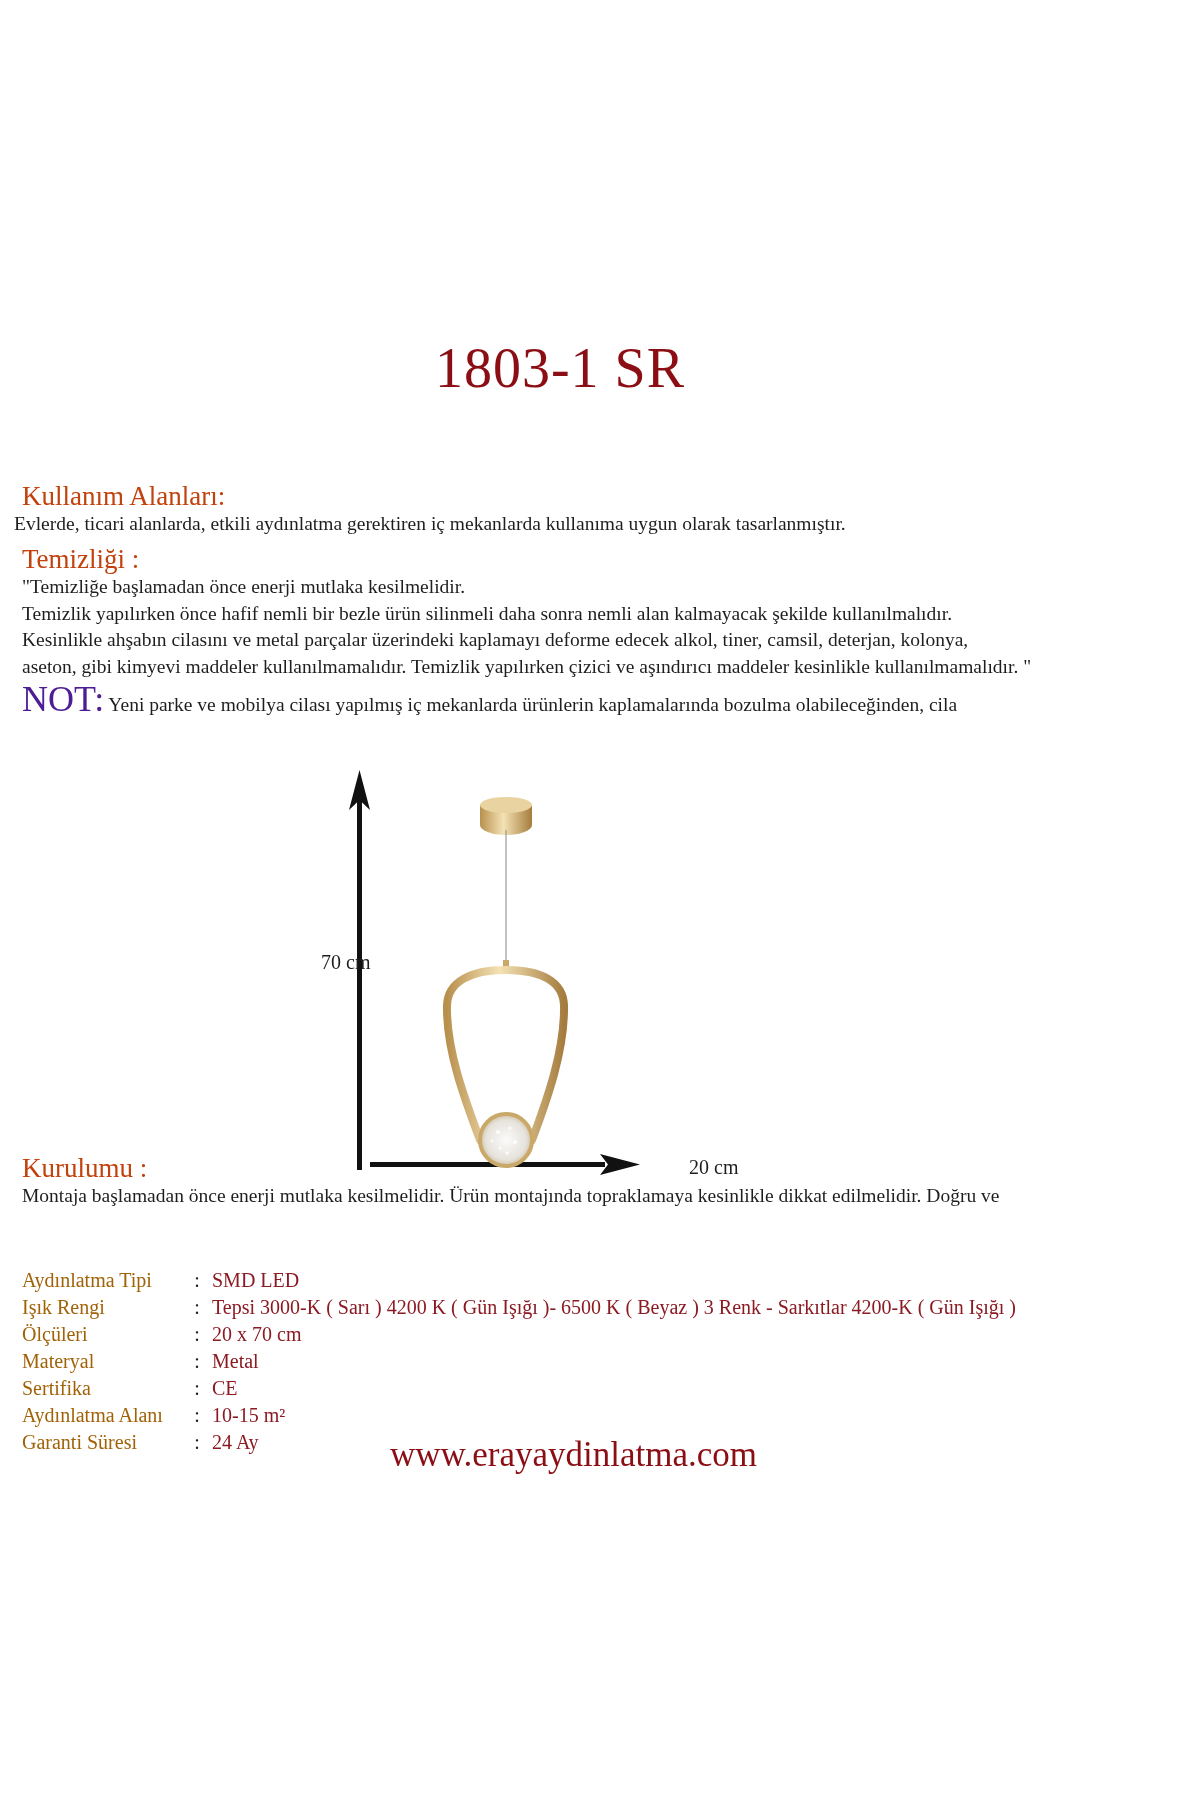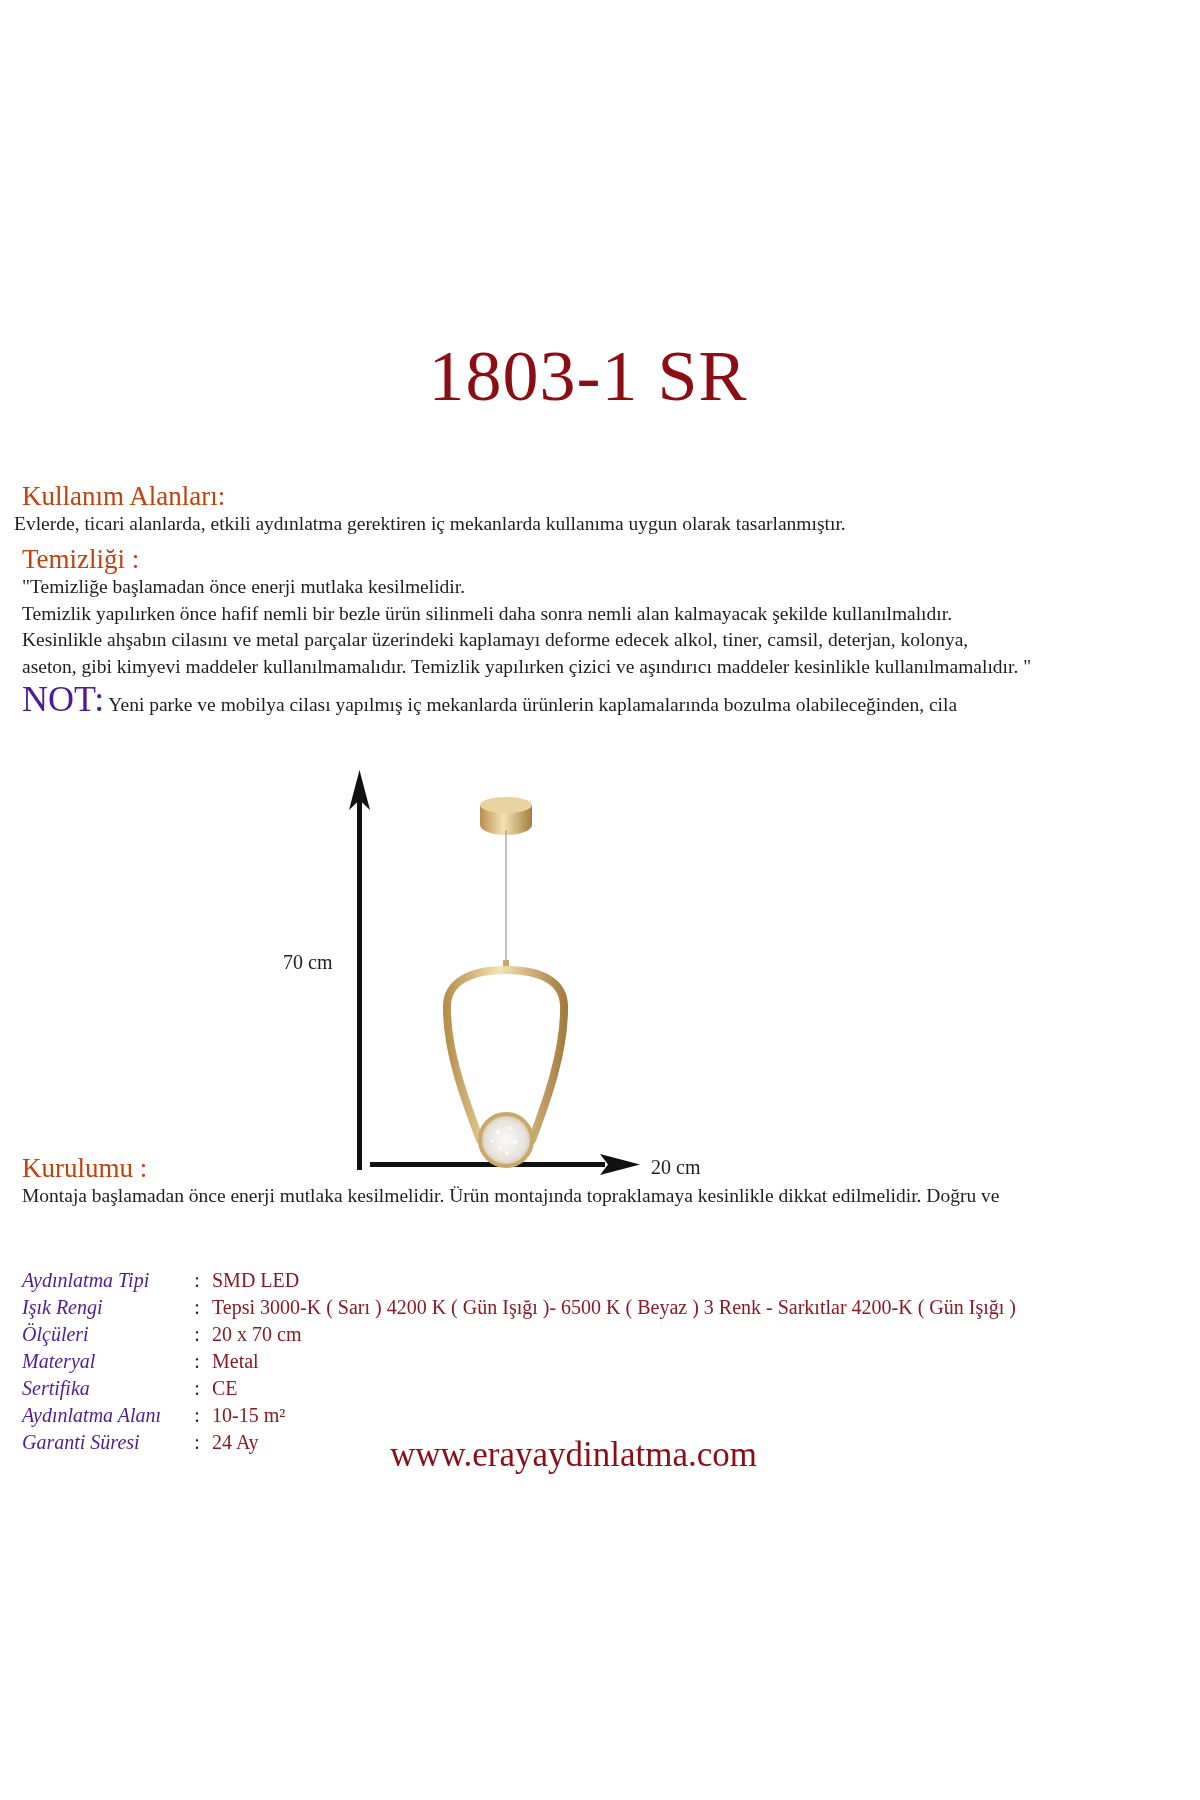--- a/index.html
+++ b/index.html
@@ -1,27 +1,27 @@
 <!DOCTYPE html>
 <html><head>
   <meta charset="utf-8">
   <style>
     html, body { margin: 0; padding: 0; background: #ffffff; }
     body { width: 1200px; height: 1800px; position: relative; overflow: hidden;
            font-family: "Liberation Serif", "DejaVu Serif", serif; color: #1a1a1a; }
     .abs { position: absolute; }
     .model-title { left: 0; width: 1120px; top: 340px; text-align: center;
-                   font-size: 72px; color: #8b0e14; letter-spacing: 1px; line-height: 1; padding-left: 28px; }
+                   font-size: 56px; color: #8b0e14; letter-spacing: 1px; line-height: 1; }
     .section-head { font-weight: normal; color: #c2410c; font-size: 27px; line-height: 1; }
     .body-text { font-size: 19.5px; line-height: 26.5px; color: #1e1e1e; }
     .not-label { font-weight: normal; color: #4c1d95; font-size: 36px; }
-    .dim-label { font-size: 20px; color: #1e1e1e; }
+    .dim-label { font-size: 20px; color: #1e1e1e; margin-left: 38px; }
     .spec-table { left: 22px; top: 1267px; font-size: 20px; line-height: 27px; }
     .spec-row { display: flex; height: 27px; }
-    .spec-label { width: 160px; color: #4c1d95; white-space: nowrap; font-style: italic; }
+    .spec-label { width: 160px; color: #a16207; white-space: nowrap; }
     .spec-colon { width: 30px; text-align: center; color: #1e1e1e; }
     .spec-value { color: #8b1a22; white-space: nowrap; }
     .website { left: 390px; top: 1435px; font-size: 35px; color: #8b0e14; }
   </style>
 </head>
 <body>
 
 <div class="abs model-title">1803-1 SR</div>
 
 <div class="abs section-head" style="left:22px; top:483px;">Kullanım Alanları:</div>

